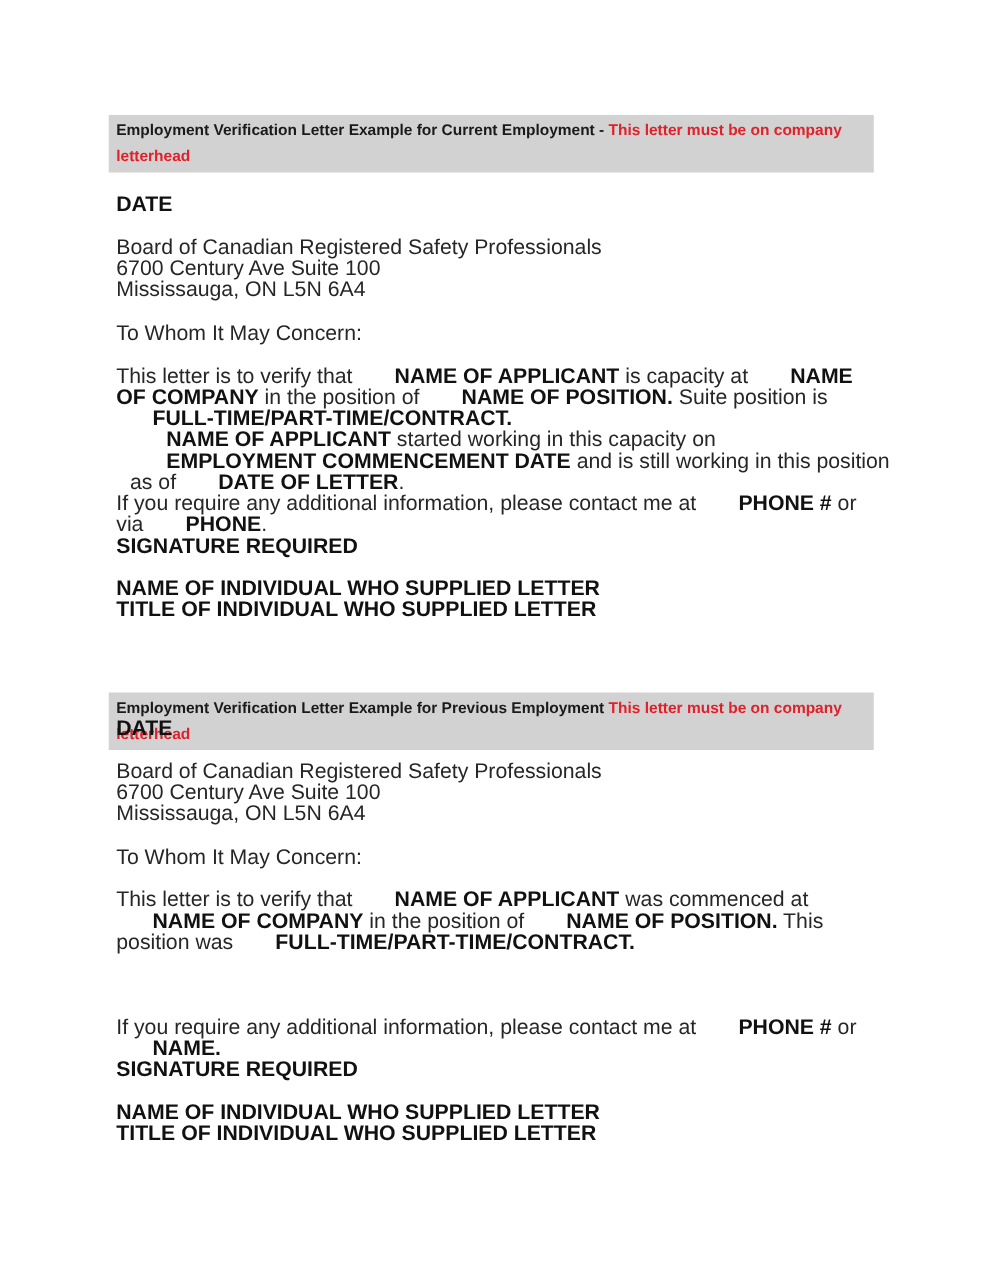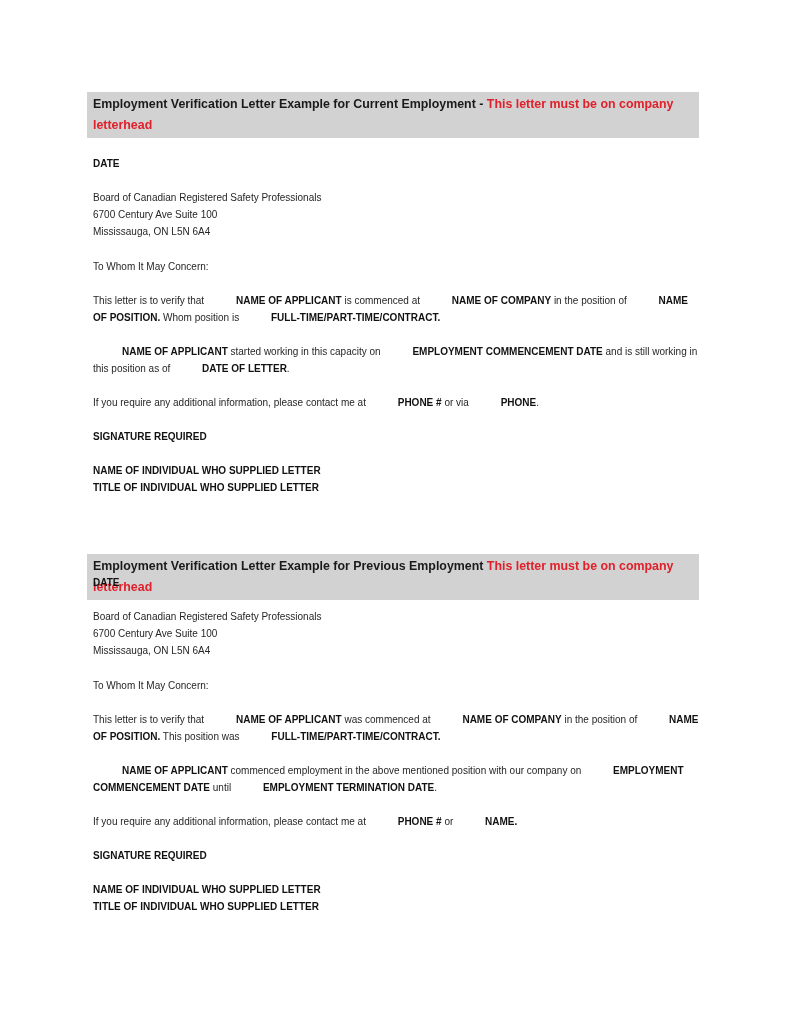--- a/index.html
+++ b/index.html
@@ -3,43 +3,43 @@
   <meta charset="utf-8">
   <style>
     html, body { margin: 0; padding: 0; background: #ffffff; }
     body { width: 790px; height: 1022px; position: relative; overflow: hidden;
       font-family: "Liberation Sans", sans-serif; color: #1a1a1a; }
     .page { position: absolute; left: 0; top: 0; width: 790px; height: 1022px; }
     .hdr { position: absolute; left: 87px; width: 612px; background: #d2d2d2;
       font-size: 12.4px; line-height: 21px; padding: 2px 6px; box-sizing: border-box;
       font-weight: bold; color: #1a1a1a; }
     .hdr .red { color: #e0202a; }
-    .blk { position: absolute; left: 93px; width: 610px; font-size: 10px; line-height: 17px; color: #262626; }
+    .blk { position: absolute; left: 93px; width: 610px; font-size: 17px; line-height: 17px; color: #262626; }
     .blk b { color: #111; font-weight: bold; padding-left: 29px; }
     .bold { font-weight: bold; color: #111; }
   </style>
 </head>
 <body>
 
 <div class="page">
 
   <div class="hdr" style="top:92px;">
     <span>Employment Verification Letter Example for Current Employment - </span><span class="red">This letter must be on company letterhead</span>
   </div>
   <div class="blk bold" style="top:155px;">DATE</div>
   <div class="blk" style="top:189px;">
     <div>Board of Canadian Registered Safety Professionals</div>
     <div>6700 Century Ave Suite 100</div>
     <div>Mississauga, ON L5N 6A4</div>
   </div>
   <div class="blk" style="top:258px;">To Whom It May Concern:</div>
   <div class="blk" style="top:292px;">
-    <span>This letter is to verify that </span><b>NAME OF APPLICANT</b><span> is commenced at </span><b>NAME OF COMPANY</b><span> in the position of </span><b>NAME OF POSITION.</b><span> Whom position is </span><b>FULL-TIME/PART-TIME/CONTRACT.</b>
+    <span>This letter is to verify that </span><b>NAME OF APPLICANT</b><span> is capacity at </span><b>NAME OF COMPANY</b><span> in the position of </span><b>NAME OF POSITION.</b><span> Suite position is </span><b>FULL-TIME/PART-TIME/CONTRACT.</b>
   </div>
-  <div class="blk" style="top:343px;">
+  <div class="blk" style="top:343px;margin-left:11px;">
     <b>NAME OF APPLICANT</b><span> started working in this capacity on </span><b>EMPLOYMENT COMMENCEMENT DATE</b><span> and is still working in this position as of </span><b>DATE OF LETTER</b><span>.</span>
   </div>
   <div class="blk" style="top:394px;">
     <span>If you require any additional information, please contact me at </span><b>PHONE #</b><span> or via </span><b>PHONE</b><span>.</span>
   </div>
   <div class="blk bold" style="top:428px;">SIGNATURE REQUIRED</div>
   <div class="blk bold" style="top:462px;">
     <div>NAME OF INDIVIDUAL WHO SUPPLIED LETTER</div>
     <div>TITLE OF INDIVIDUAL WHO SUPPLIED LETTER</div>
   </div>
@@ -50,23 +50,20 @@
   <div class="blk bold" style="top:574px;">DATE</div>
   <div class="blk" style="top:608px;">
     <div>Board of Canadian Registered Safety Professionals</div>
     <div>6700 Century Ave Suite 100</div>
     <div>Mississauga, ON L5N 6A4</div>
   </div>
   <div class="blk" style="top:677px;">To Whom It May Concern:</div>
   <div class="blk" style="top:711px;">
     <span>This letter is to verify that </span><b>NAME OF APPLICANT</b><span> was commenced at </span><b>NAME OF COMPANY</b><span> in the position of </span><b>NAME OF POSITION.</b><span> This position was </span><b>FULL-TIME/PART-TIME/CONTRACT.</b>
   </div>
-  <div class="blk" style="top:762px;">
-    <b>NAME OF APPLICANT</b><span> commenced employment in the above mentioned position with our company on </span><b>EMPLOYMENT COMMENCEMENT DATE</b><span> until </span><b>EMPLOYMENT TERMINATION DATE</b><span>.</span>
-  </div>
   <div class="blk" style="top:813px;">
     <span>If you require any additional information, please contact me at </span><b>PHONE #</b><span> or </span><b>NAME.</b><span></span>
   </div>
   <div class="blk bold" style="top:847px;">SIGNATURE REQUIRED</div>
   <div class="blk bold" style="top:881px;">
     <div>NAME OF INDIVIDUAL WHO SUPPLIED LETTER</div>
     <div>TITLE OF INDIVIDUAL WHO SUPPLIED LETTER</div>
   </div>
 
 </div>

